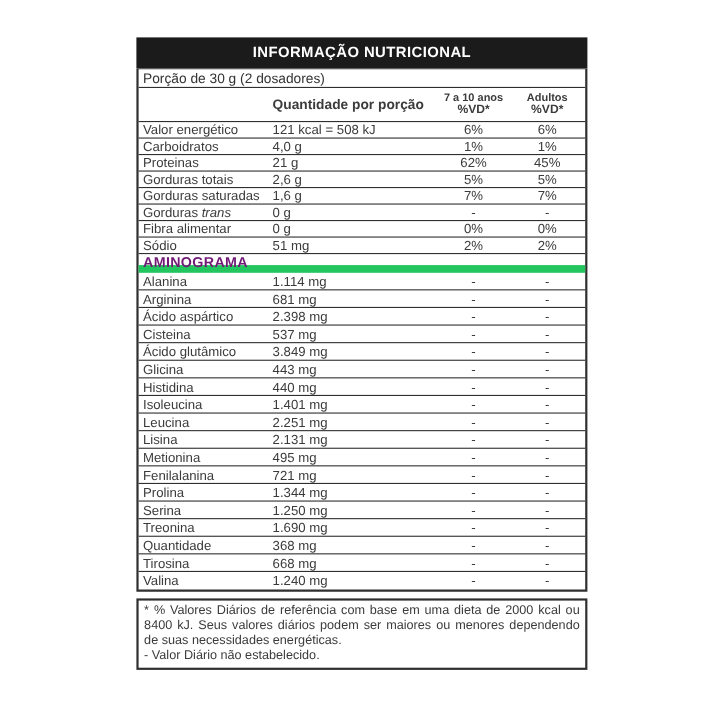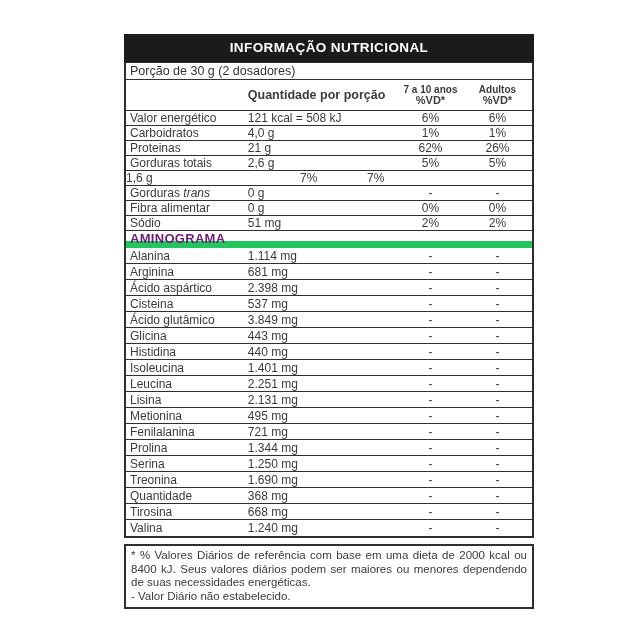--- a/index.html
+++ b/index.html
@@ -134,31 +134,32 @@
           <span class="c-name"><span>Carboidratos</span><span class="italic"></span></span>
           <span class="c-qty">4,0 g</span>
           <span class="c-vd">1%</span>
           <span class="c-vd2">1%</span>
         </div>
 
         <div class="t-row">
           <span class="c-name"><span>Proteinas</span><span class="italic"></span></span>
           <span class="c-qty">21 g</span>
           <span class="c-vd">62%</span>
-          <span class="c-vd2">26%</span>
+          <span class="c-vd2">45%</span>
         </div>
 
         <div class="t-row">
           <span class="c-name"><span>Gorduras totais</span><span class="italic"></span></span>
           <span class="c-qty">2,6 g</span>
           <span class="c-vd">5%</span>
           <span class="c-vd2">5%</span>
         </div>
 
         <div class="t-row">
+          <span class="c-name"><span>Gorduras saturadas</span><span class="italic"></span></span>
           <span class="c-qty">1,6 g</span>
           <span class="c-vd">7%</span>
           <span class="c-vd2">7%</span>
         </div>
 
         <div class="t-row">
           <span class="c-name"><span>Gorduras </span><span class="italic">trans</span></span>
           <span class="c-qty">0 g</span>
           <span class="c-vd">-</span>
           <span class="c-vd2">-</span>

